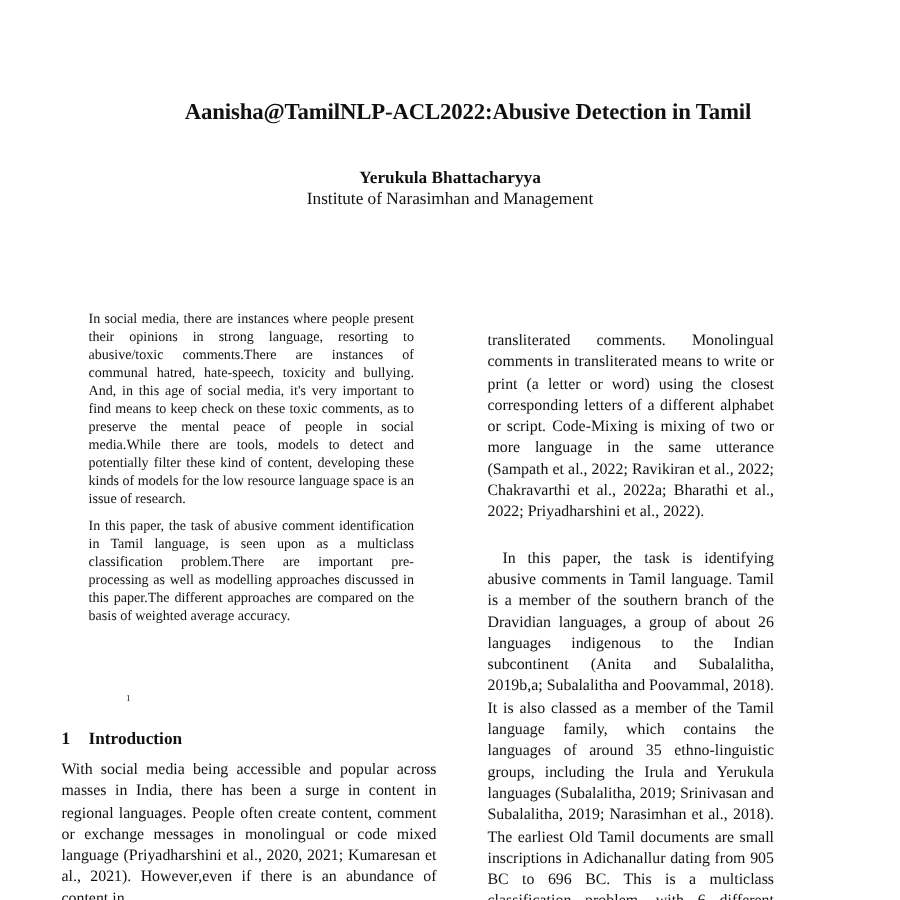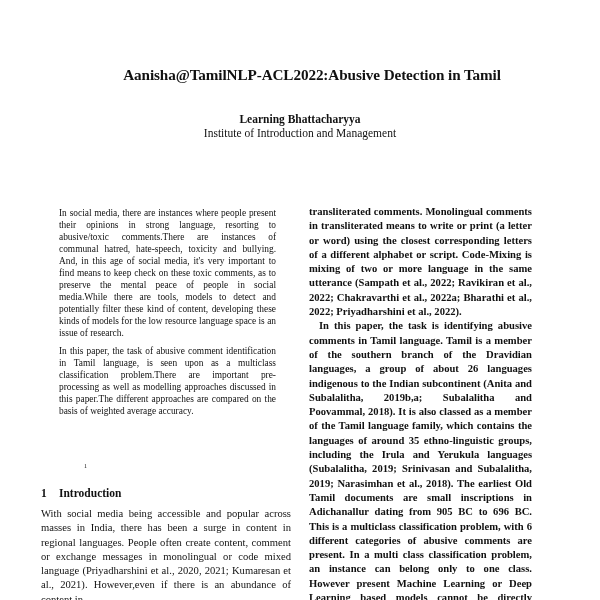--- a/index.html
+++ b/index.html
@@ -102,33 +102,33 @@
     .intro-body p { margin: 0; }
     .right-col {
       position: absolute;
       left: 309px; top: 205px;
       width: 223px;
       font-size: 10.6px;
       line-height: 14.3px;
       text-align: justify;
       hyphens: auto;
     }
-    .right-col p { margin: 0; font-weight: bold; }
+    .right-col p { margin: 16px; }
     .right-col p.indent { text-indent: 10px; }
   </style>
 </head>
 <body>
 
 <div class="page">
 
   <div class="title">Aanisha@TamilNLP-ACL2022:Abusive Detection in Tamil</div>
 
   <div class="author-block">
-    <div class="author-name">Learning Bhattacharyya</div>
-    <div class="affiliation">Institute of Introduction and Management</div>
+    <div class="author-name">Yerukula Bhattacharyya</div>
+    <div class="affiliation">Institute of Narasimhan and Management</div>
   </div>
 
 
   <div class="abstract-body">
     <p>In social media, there are instances where people present their opinions in strong language, resorting to abusive/toxic comments.There are instances of communal hatred, hate-speech, toxicity and bullying.  And, in this age of social media, it's very important to find means to keep check on these toxic comments, as to preserve the mental peace of people in social media.While there are tools, models to detect and potentially filter these kind of content, developing these kinds of models for the low resource language space is an issue of research.</p>
     <p>In this paper, the task of abusive comment identification in Tamil language, is seen upon as a multiclass classification problem.There are important pre-processing as well as modelling approaches discussed in this paper.The different approaches are compared on the basis of weighted average accuracy.</p>
   </div>
 
   <div class="footnote-mark">1</div>
 

